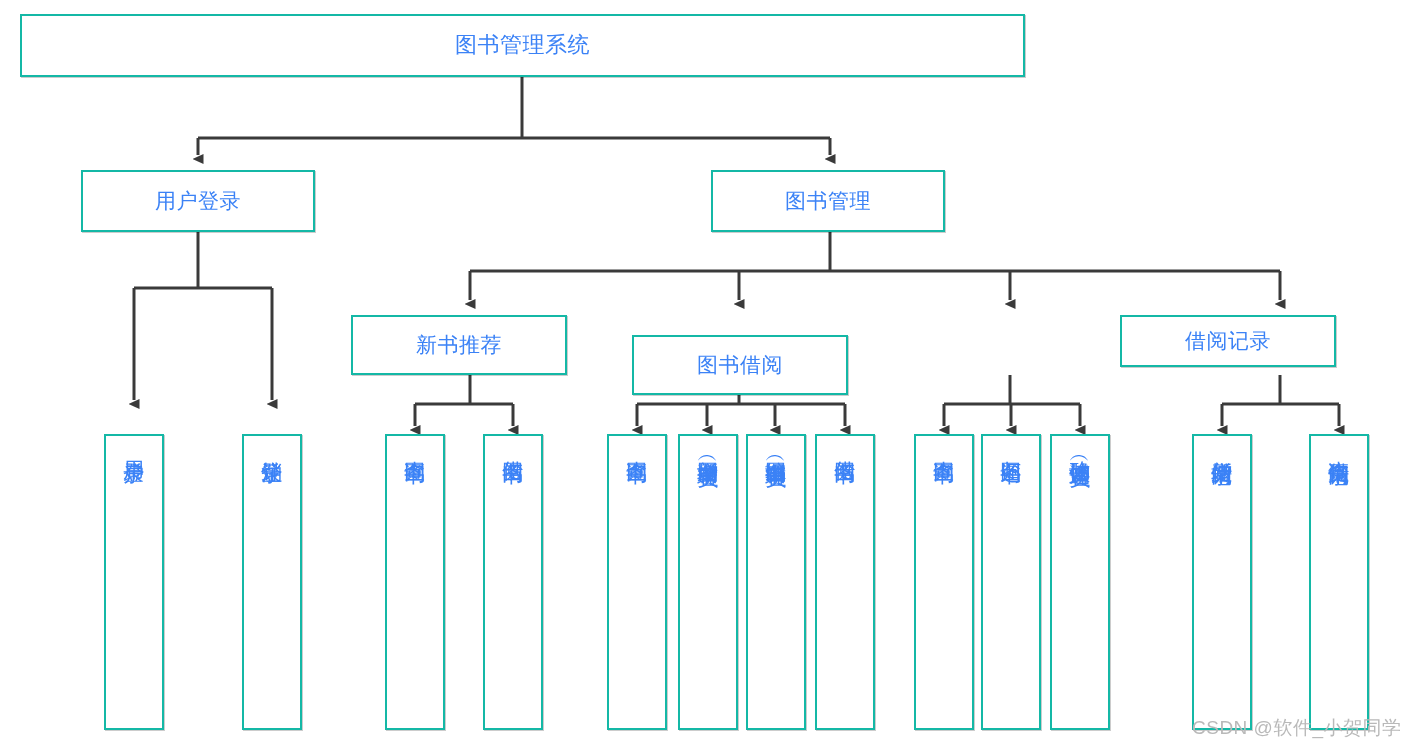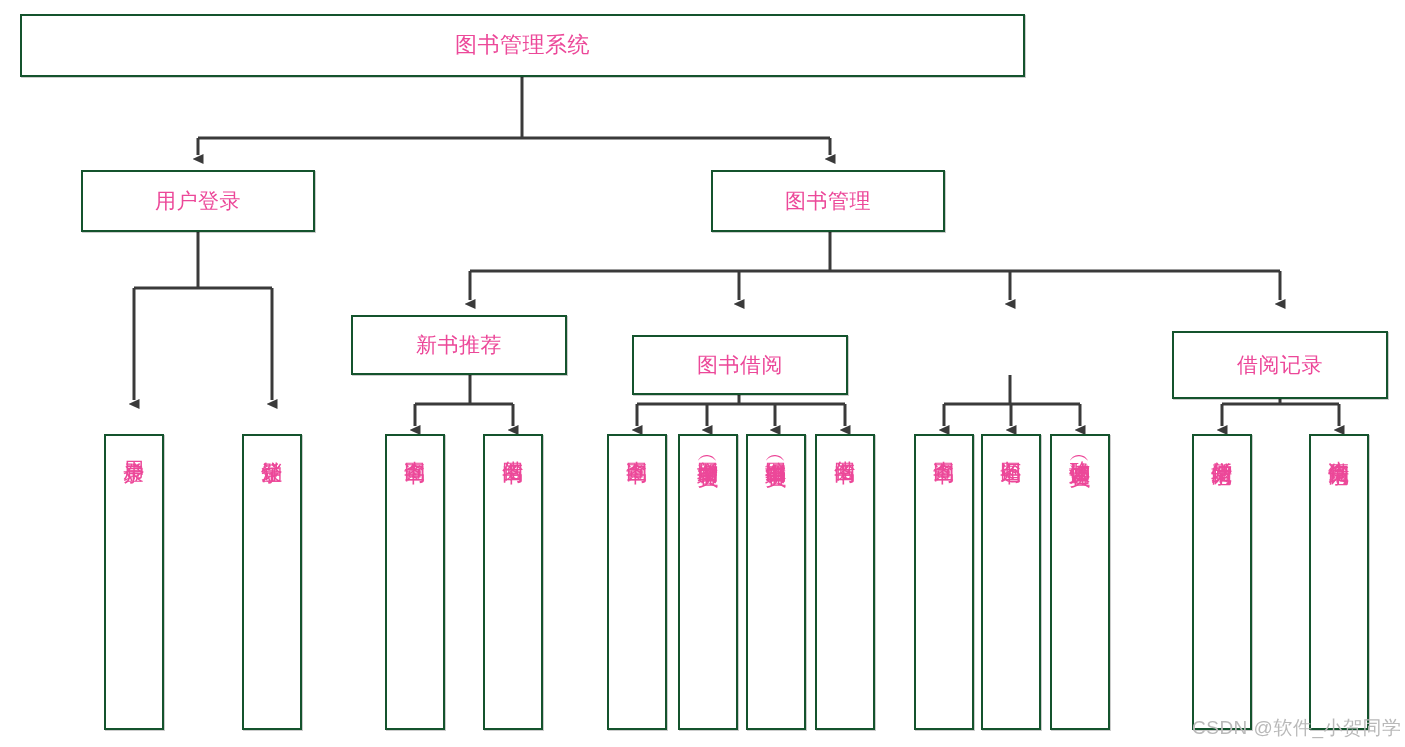--- a/index.html
+++ b/index.html
@@ -23,25 +23,25 @@
     left: 0;
     top: 0;
     width: 1405px;
     height: 747px;
     pointer-events: none;
   }
   .node {
     position: absolute;
     box-sizing: border-box;
     background: #ffffff;
-    border: 2px solid #14532d;
+    border: 2px solid #14b8a6;
     display: flex;
     align-items: center;
     justify-content: center;
-    color: #ec4899;
+    color: #3b82f6;
     box-shadow: 1px 1px 0 rgba(0,0,0,0.20);
   }
   .node-label {
     display: block;
     text-align: center;
     letter-spacing: 0.5px;
   }
   
   .node.horiz .node-label {
     font-size: 21px;
@@ -144,21 +144,21 @@
 
   <div class="node horiz" style="left:351px; top:315px; width:216px; height:60px;">
     <span class="node-label">新书推荐</span>
   </div>
 
   <div class="node horiz" style="left:632px; top:315px; width:216px; height:60px;margin-top:20px;">
     <span class="node-label">图书借阅</span>
   </div>
 
 
-  <div class="node horiz" style="left:1172px; top:315px; width:216px; height:68px;margin-top:16px;">
+  <div class="node horiz" style="left:1120px; top:315px; width:216px; height:52px;">
     <span class="node-label">借阅记录</span>
   </div>
 
   <div class="node vert" style="left:104px; top:434px; width:60px; height:296px;">
     <span class="node-label">用户登录</span>
   </div>
 
   <div class="node vert" style="left:242px; top:434px; width:60px; height:296px;">
     <span class="node-label">注销登录</span>
   </div>

